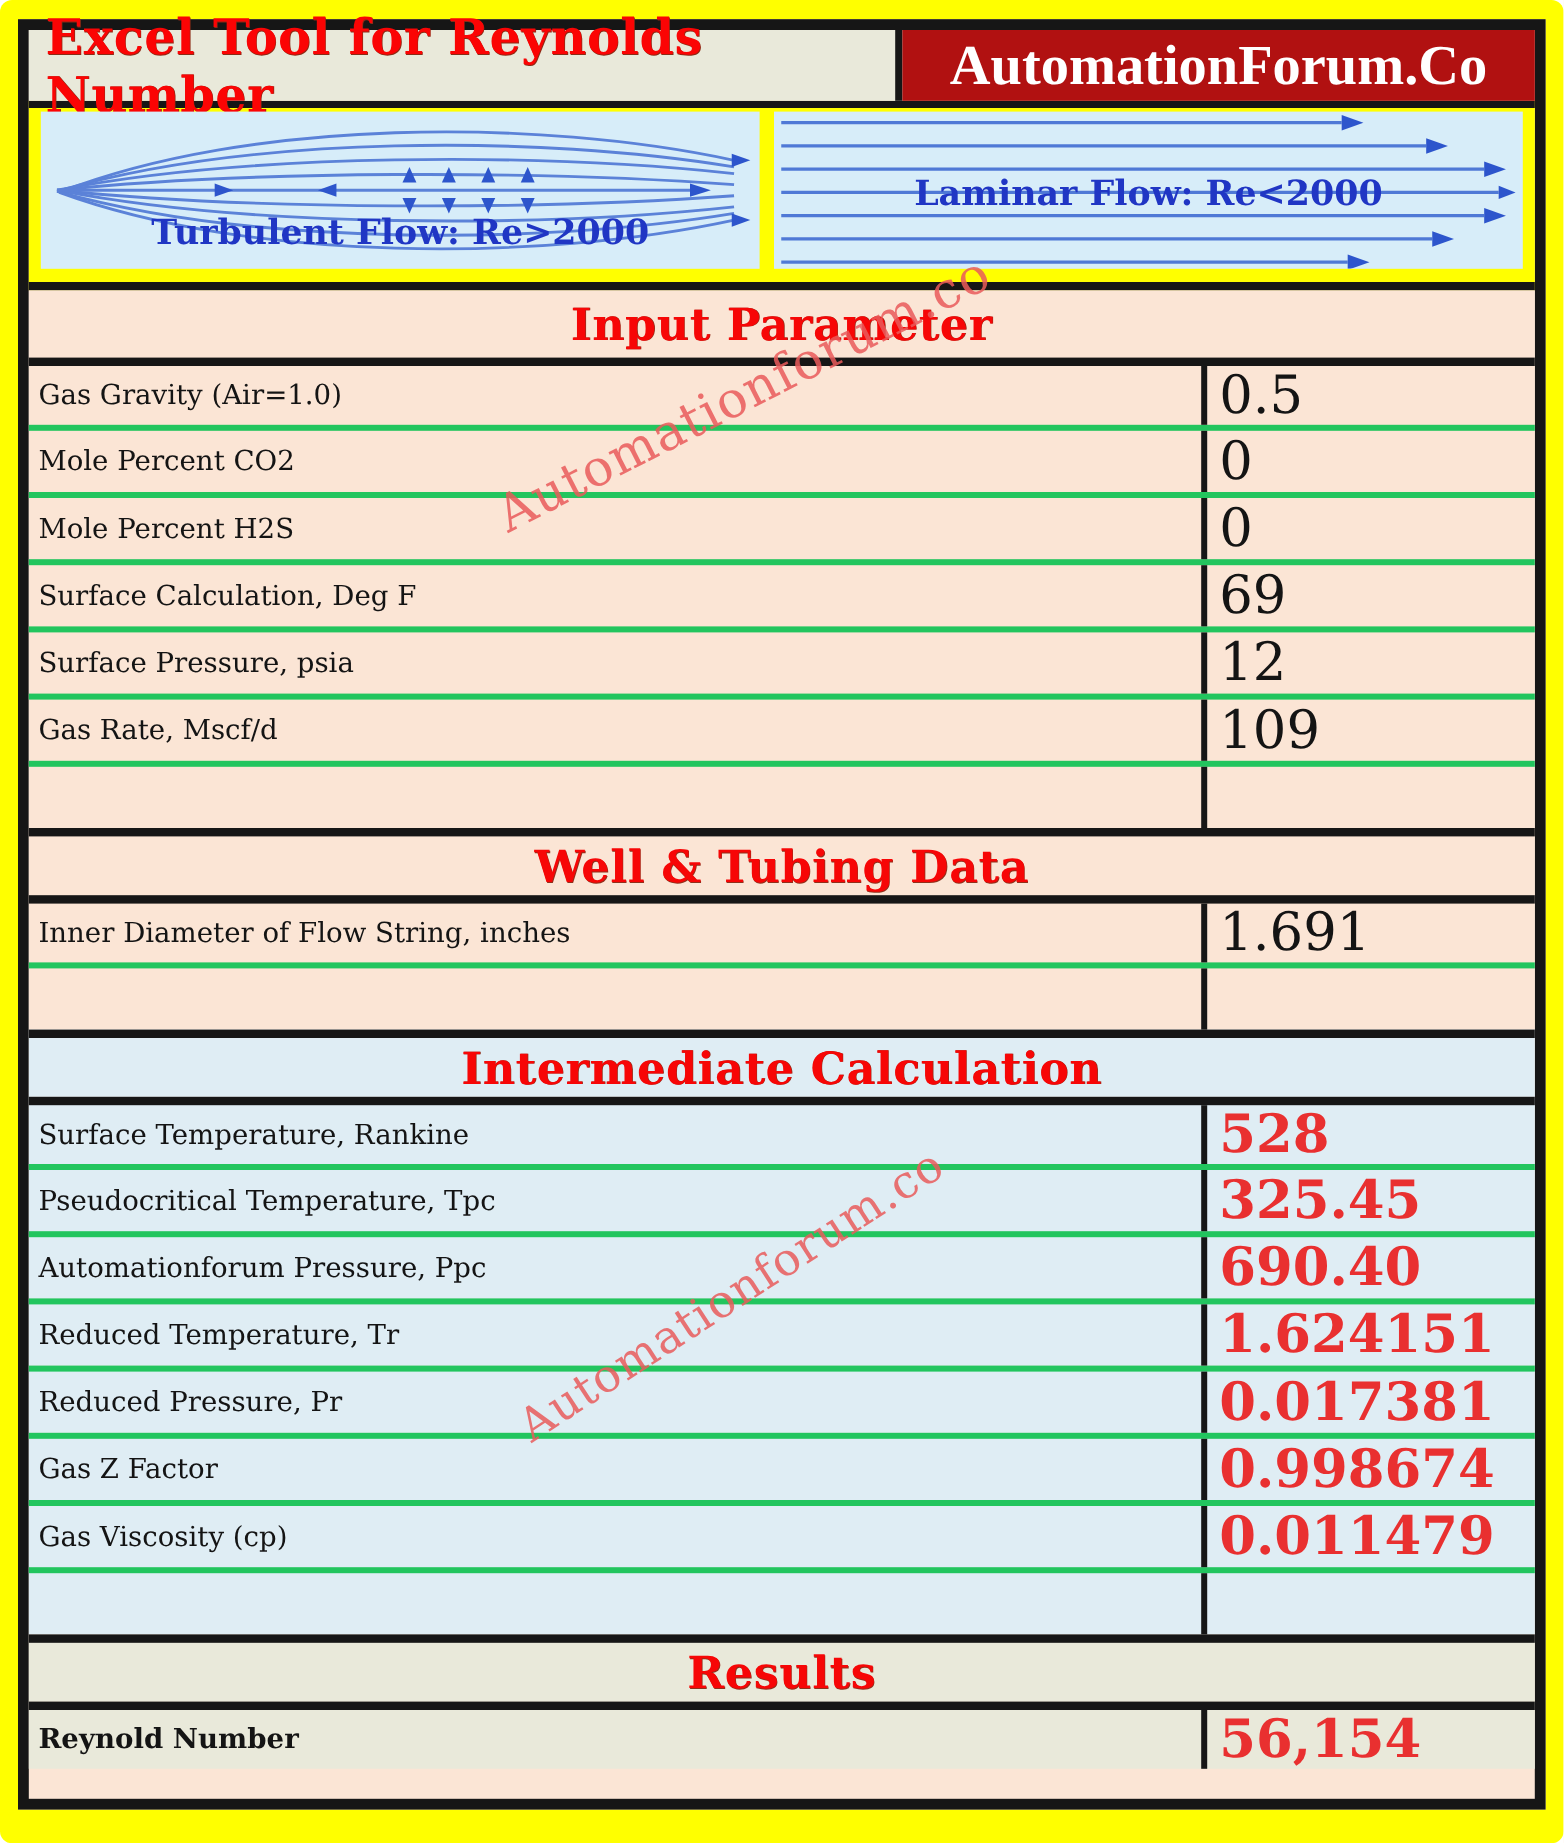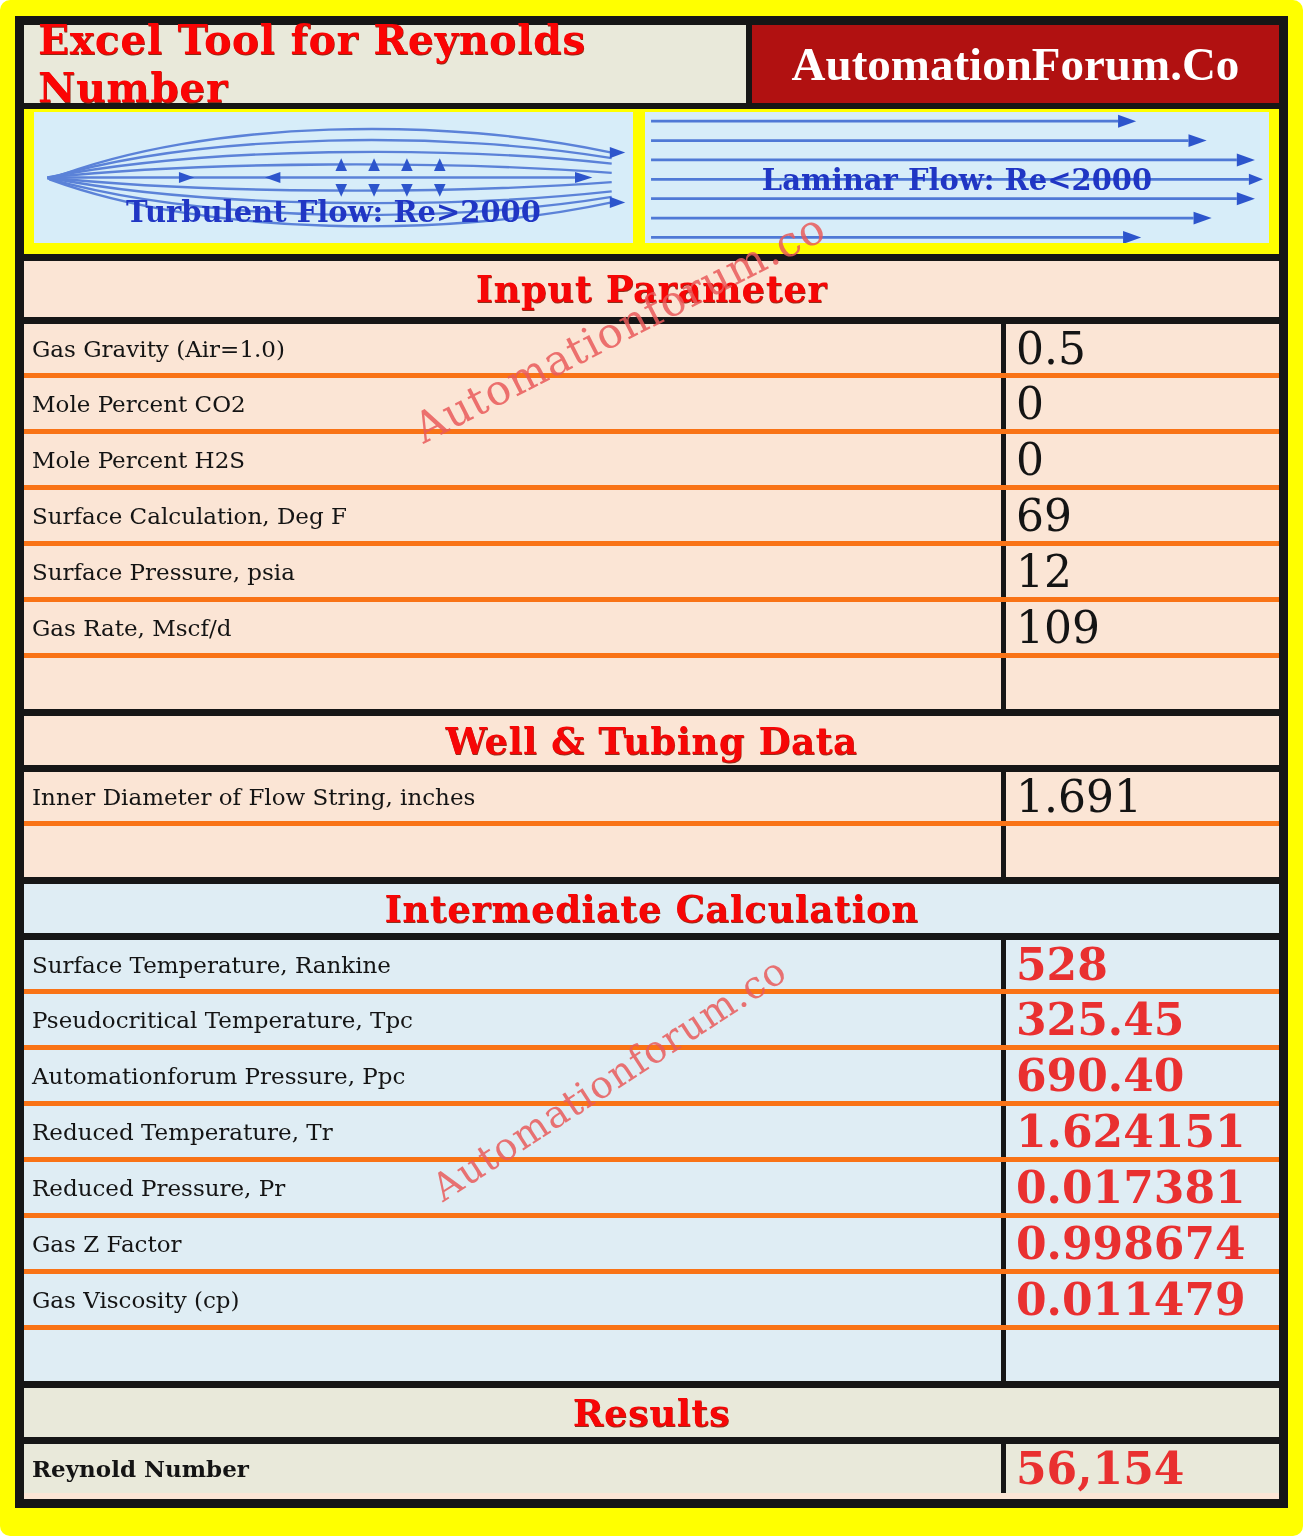--- a/index.html
+++ b/index.html
@@ -13,21 +13,21 @@
     padding: 16px 15px 20px 15px;
   }
   .sheet {
     width: 100%; height: 1492px;
     background: #fbe5d5;
     border: 9px solid #161616;
     position: relative;
   }
 
   
-  .header-row { display: flex; height: 78px; }
+  .header-row { display: flex; height: 59px; }
   .title-cell {
     flex: 0 0 58%;
     background: #e9e9da;
     border-right: 6px solid #161616;
     display: flex; align-items: center;
     padding-left: 14px;
   }
   .title-cell span {
     font-size: 41px; font-weight: bold; color: #fb0404;
     letter-spacing: 0.5px;
@@ -67,21 +67,21 @@
     font-weight: bold; color: #2036c4; font-size: 29px;
     white-space: nowrap; z-index: 2;
   }
   .turbulent .flow-label { bottom: 14px; }
   .laminar  .flow-label { bottom: 46px; }
 
   
   .grid { width: 100%; text-align: center; }
   .row {
     display: flex; height: 56px;
-    border-top: 5px solid #f97316;
+    border-top: 5px solid #22c55e;
   }
   .row.first { border-top: none; }
   .row.thick { border-top: 7px solid #161616; }
   .peach { background: #fbe5d5; }
   .blue  { background: #dfedf4; }
   .cream { background: #e9e9da; }
 
   .row.section { align-items: center; justify-content: center; }
   .sec-title {
     font-size: 37px; font-weight: bold; color: #f70606;

